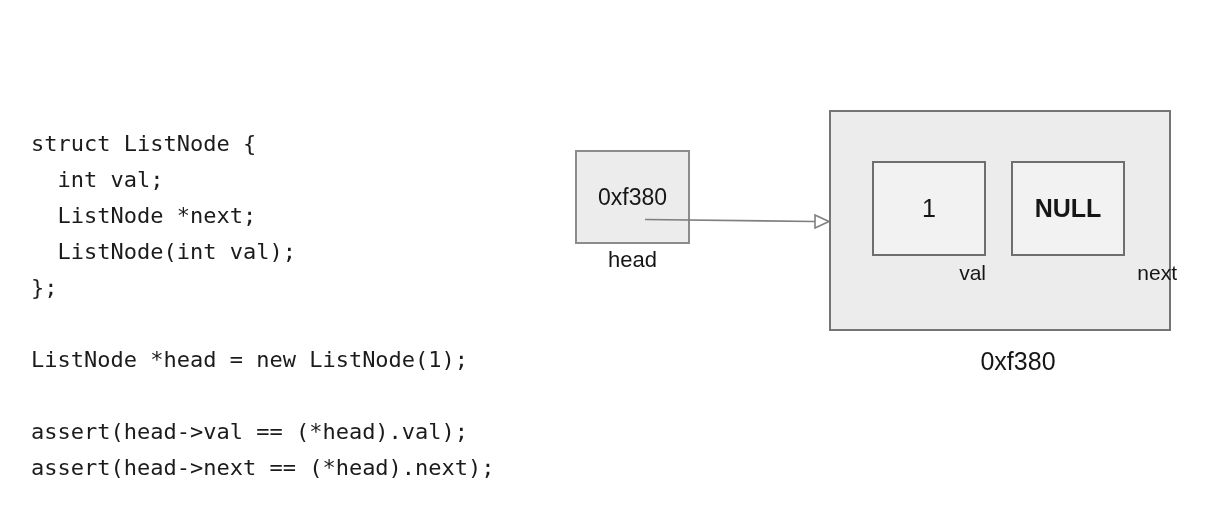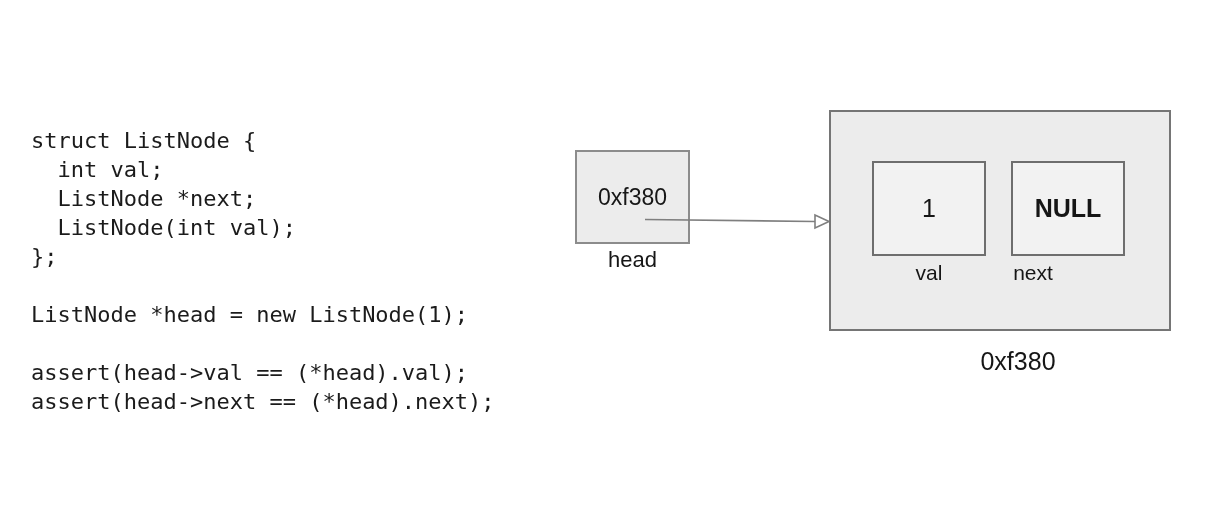--- a/index.html
+++ b/index.html
@@ -15,21 +15,21 @@
     font-family: "Liberation Sans", sans-serif;
     color: #161616;
   }
   .code-block {
     position: absolute;
     left: 31px;
     top: 126px;
     margin: 0;
     font-family: "DejaVu Sans Mono", monospace;
     font-size: 22px;
-    line-height: 29px;
+    line-height: 36px;
     color: #1b1b1b;
     white-space: pre;
   }
   .ptr-box {
     position: absolute;
     left: 575px;
     top: 150px;
     width: 115px;
     height: 94px;
     box-sizing: border-box;
@@ -75,25 +75,25 @@
     align-items: center;
     justify-content: center;
     font-size: 25px;
   }
   .field-box.val  { left: 872px;  top: 161px; }
   .field-box.next { left: 1011px; top: 161px; font-weight: bold; }
   .field-label {
     position: absolute;
     top: 261px;
     width: 114px;
-    text-align: center;
+    text-align: right;
     font-size: 21px;
   }
   .field-label.val  { left: 872px; }
-  .field-label.next { left: 976px; }
+  .field-label.next { left: 1063px; }
   .addr-label {
     position: absolute;
     left: 829px;
     top: 347px;
     width: 342px;
     text-align: center;
     font-size: 25px;
     transform: translateX(18px);
   }
 </style>

